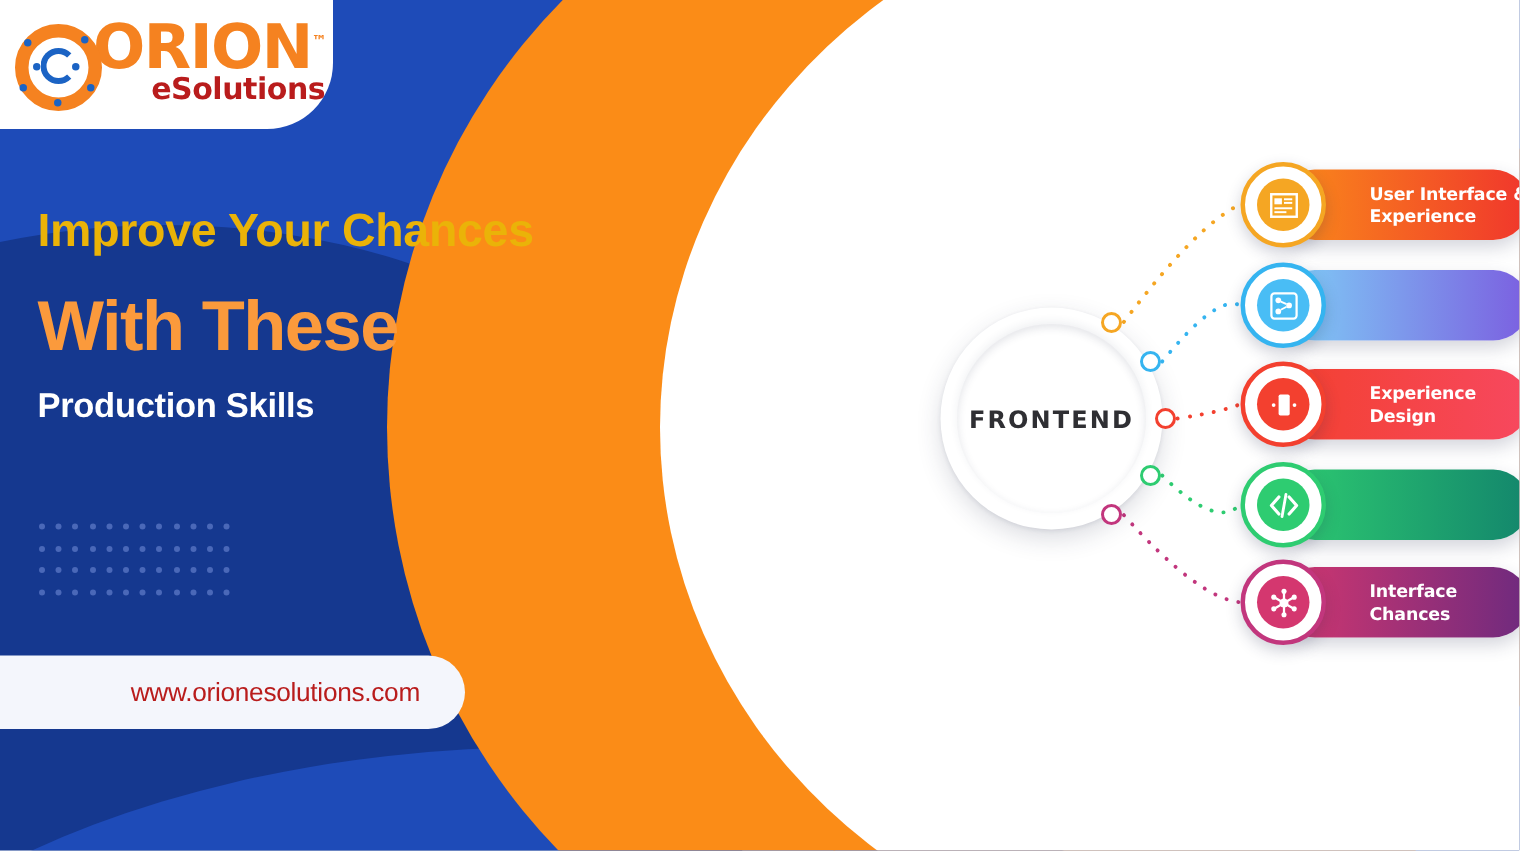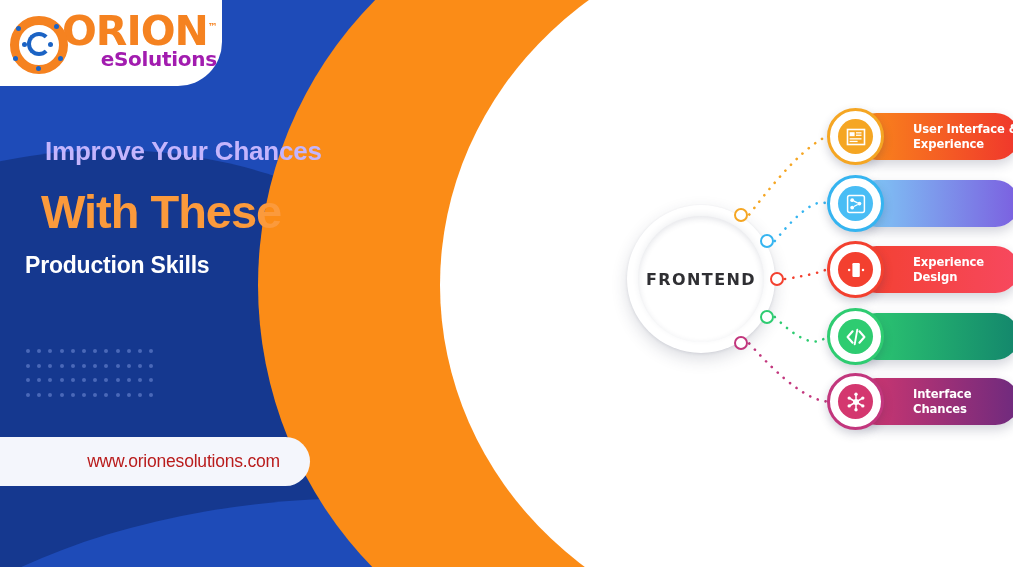--- a/index.html
+++ b/index.html
@@ -72,35 +72,33 @@
     position:absolute;left:17px;top:16px;width:24px;height:24px;border-radius:50%;
     border:4px solid #1b63c4;border-right-color:transparent;box-sizing:border-box;
   }
   .logo-words{margin-left:-6px;}
   .logo-orion{
     font-size:41px;font-weight:700;color:#f58220;letter-spacing:-1px;line-height:.95;
     font-family:"DejaVu Sans",sans-serif;
   }
   .logo-tm{font-size:10px;vertical-align:super;color:#f58220;font-weight:700;}
   .logo-sub{
-    font-size:20px;font-weight:700;color:#a21caf;letter-spacing:-.3px;
+    font-size:20px;font-weight:700;color:#b91c1c;letter-spacing:-.3px;
     text-align:right;margin-top:-4px;font-family:"DejaVu Sans",sans-serif;
   }
 
   
   .headline{position:absolute;left:25px;top:136px;width:360px;}
   .h-eyebrow{
-    color:#c4b5fd;font-size:26px;font-weight:700;letter-spacing:-.2px;
+    color:#eab308;font-size:31px;font-weight:700;letter-spacing:-.2px;
     margin-bottom:18px;
-    margin-left:20px;
   }
   .h-big{
     color:#fb9a3c;font-size:47px;font-weight:700;line-height:1.16;
     letter-spacing:-1px;
-    margin-left:16px;
   }
   .h-sub{
     color:#ffffff;font-size:23px;font-weight:700;letter-spacing:-.2px;margin-top:12px;
   }
 
   
   .dots{
     position:absolute;left:26px;top:349px;
     display:grid;grid-template-columns:repeat(12,11.2px);
     grid-auto-rows:14.5px;

